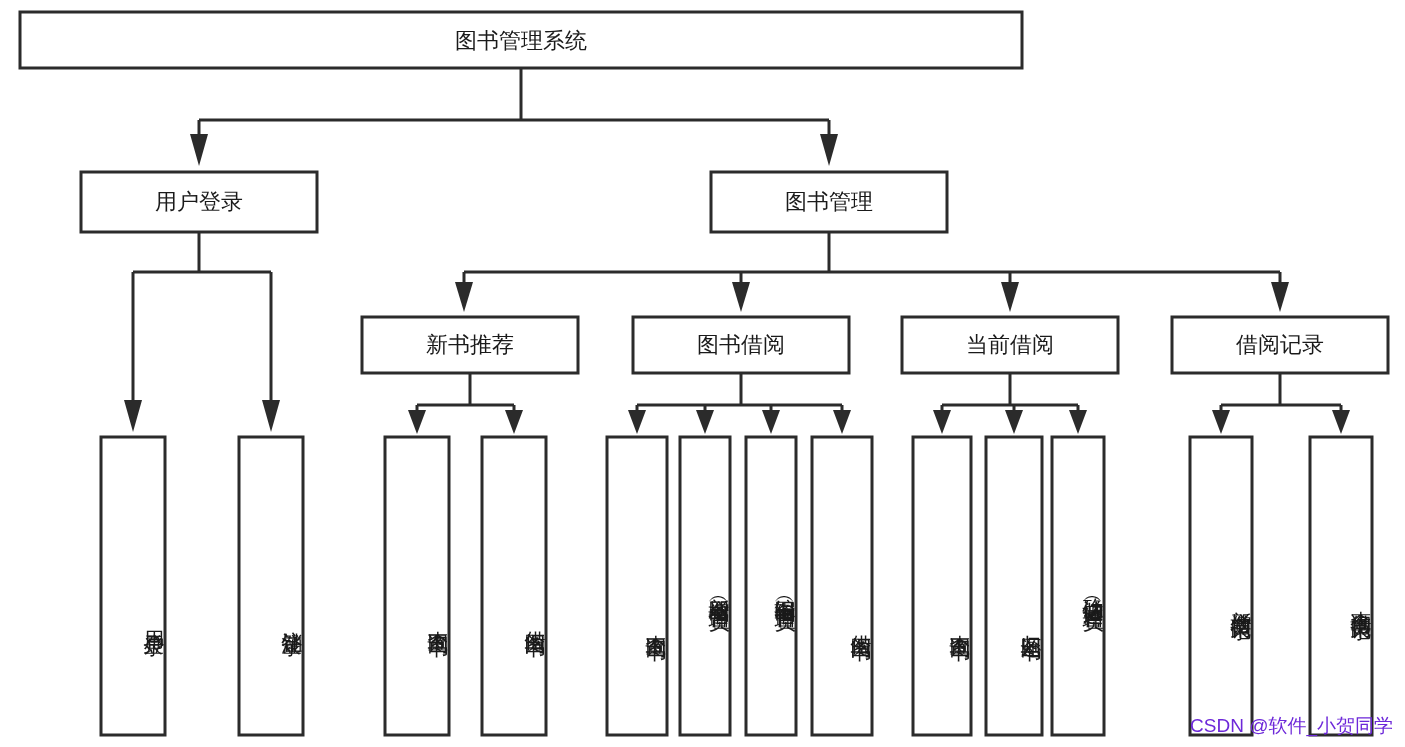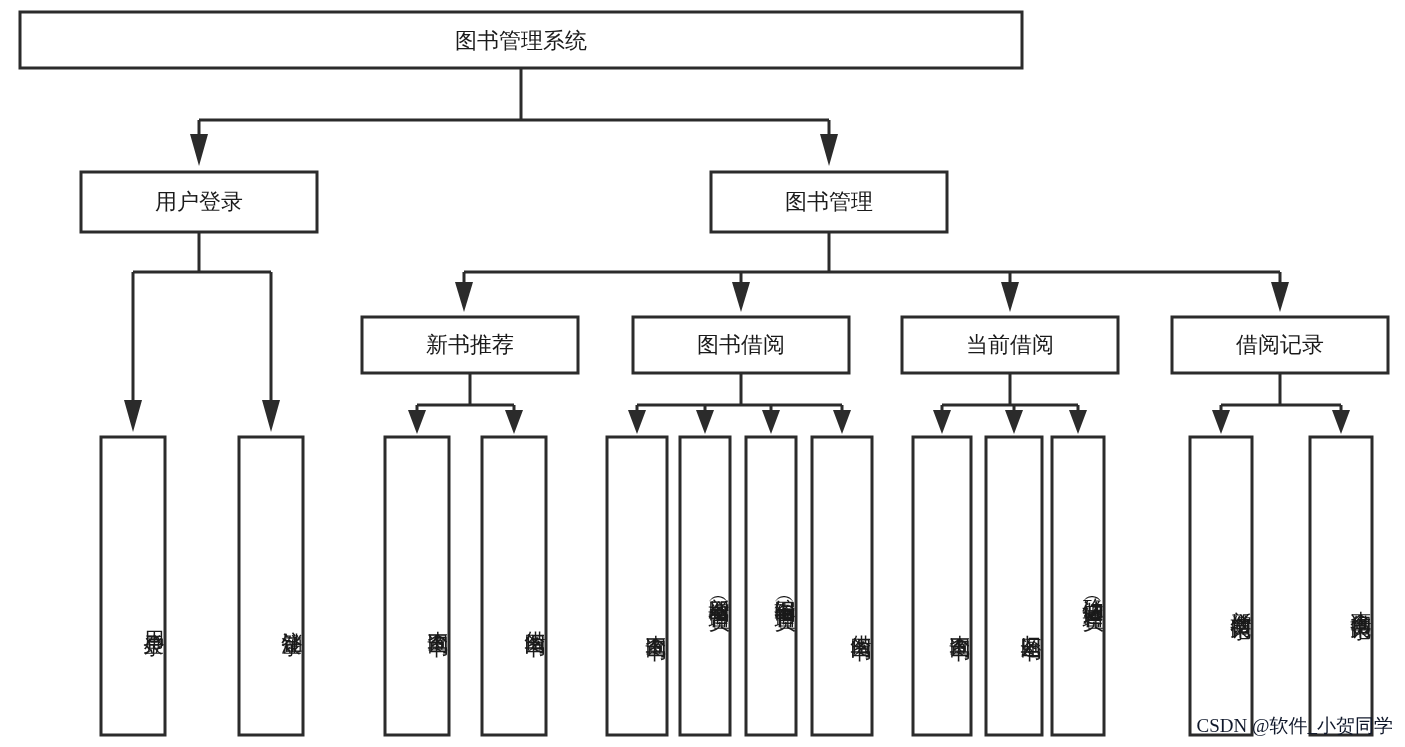--- a/index.html
+++ b/index.html
@@ -59,23 +59,23 @@
     align-items: flex-start;
     justify-content: center;
     letter-spacing: 2px;
     white-space: nowrap;
     pointer-events: none;
   }
   .watermark {
     position: absolute;
     right: 12px;
     bottom: 8px;
-    font-family: Liberation Serif, serif;
+    font-family: Liberation Sans, sans-serif;
     font-size: 19px;
-    color: #0f172a;
+    color: #6d28d9;
     white-space: nowrap;
     user-select: none;
   }
 </style>
 </head>
 <body>
 
 <div id="diagram-root">
 
   <svg class="diagram" viewBox="0 0 1405 747">

